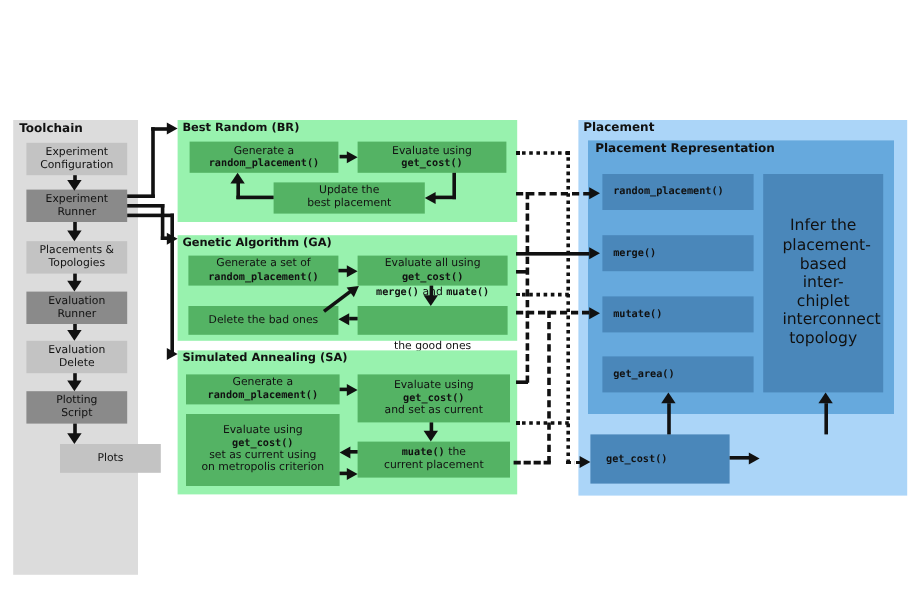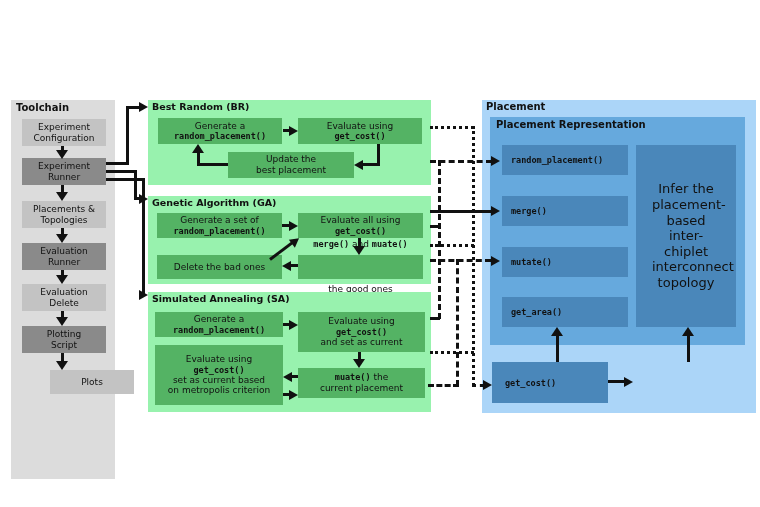--- a/index.html
+++ b/index.html
@@ -153,21 +153,21 @@
     <code>random_placement()</code>
   </div>
   <div class="abs gbox" style="left:298px;top:312px;width:127px;height:40px;">
     <span>Evaluate using</span>
     <code>get_cost()</code>
     <span>and set as current</span>
   </div>
   <div class="abs gbox" style="left:155px;top:345px;width:128px;height:60px;">
     <span>Evaluate using</span>
     <code>get_cost()</code>
-    <span>set as current based</span>
+    <span>set as current using</span>
     <span>on metropolis criterion</span>
   </div>
   <div class="abs gbox" style="left:298px;top:368px;width:127px;height:30px;">
     <span><code>muate()</code><span> the</span></span>
     <span>current placement</span>
   </div>
   <div class="hline" style="left:283px;top:323px;width:8px;"></div>
   <div class="ar" style="left:289px;top:320px;"></div>
   <div class="vline" style="left:358px;top:352px;height:8px;"></div>
   <div class="ad" style="left:353px;top:359px;"></div>

